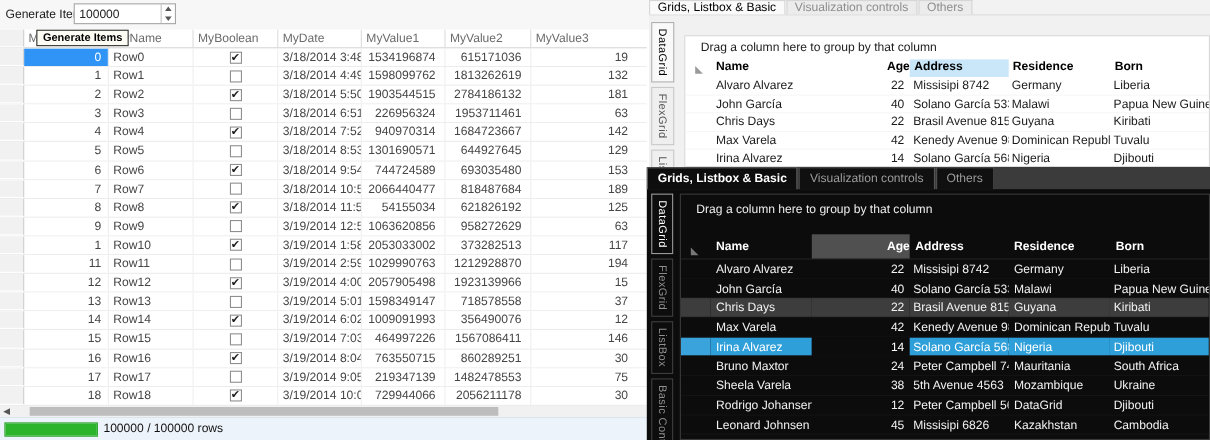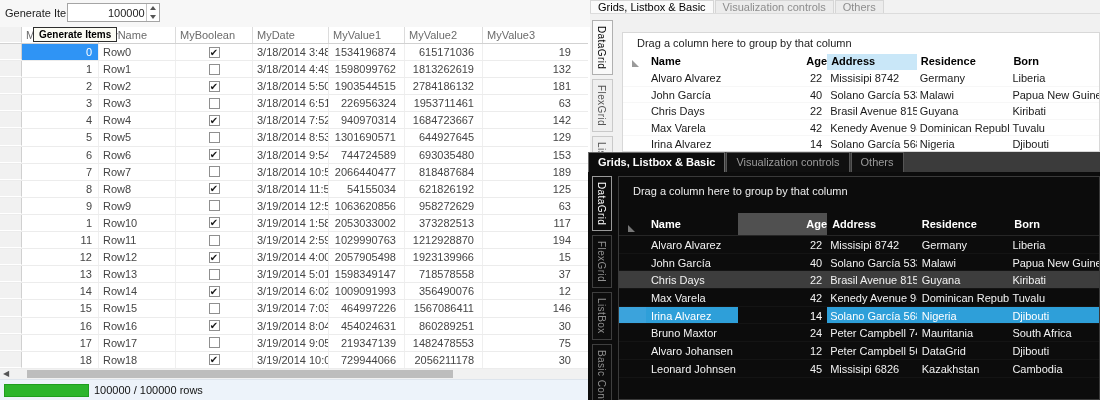--- a/index.html
+++ b/index.html
@@ -7,21 +7,21 @@
        font-family:"Liberation Sans",sans-serif;font-size:11px;color:#454545;}
   *{box-sizing:border-box;}
 
   
   .left-window{position:absolute;left:0;top:0;width:590px;height:400px;background:#fff;z-index:1;}
   .toolbar{position:absolute;left:0;top:0;width:590px;height:27px;background:#f7f7f7;}
   .toolbar-label{position:absolute;left:5px;top:7px;color:#1a1a1a;}
   .spininput{position:absolute;left:67px;top:3px;width:93px;height:19px;background:#fff;
              border:1px solid #a5a5a5;display:flex;}
   .spininput input{flex:1;border:none;outline:none;font:11px "Liberation Sans",sans-serif;
-                   padding:0 0 0 4px;color:#222;min-width:0;background:transparent;margin-left:36px;}
+                   padding:0 0 0 4px;color:#222;min-width:0;background:transparent;}
   .spinner{width:13px;border-left:1px solid #c4c4c4;display:flex;flex-direction:column;}
   .spinbtn{flex:1;display:flex;align-items:center;justify-content:center;}
   .arr-up{width:0;height:0;border-left:3px solid transparent;border-right:3px solid transparent;border-bottom:4px solid #555;}
   .arr-dn{width:0;height:0;border-left:3px solid transparent;border-right:3px solid transparent;border-top:4px solid #555;}
 
   .lgrid-header{position:absolute;left:0;top:27px;width:588px;height:17px;display:flex;
                 background:#fff;border-bottom:1px solid #d2d2d2;color:#6b6b6b;}
   .lhc{padding:2px 0 0 4px;border-right:1px solid #dcdcdc;white-space:nowrap;overflow:hidden;}
   .lgrid-body{position:absolute;left:0;top:44px;width:588px;height:325px;overflow:hidden;}
   .lrow{display:flex;height:17.1px;border-bottom:1px solid #ececec;background:#fff;}
@@ -331,21 +331,21 @@
         <div class="lc lc6 num v3">146</div>
       </div>
       <div class="lrow">
         <div class="lc lc-rh"></div>
         <div class="lc lc0 num">16</div>
         <div class="lc lc1">Row16</div>
         <div class="lc lc2 ctr">
           <div class="cb">✔</div>
         </div>
         <div class="lc lc3">3/19/2014 8:04 AM</div>
-        <div class="lc lc4 num">454024631</div>
+        <div class="lc lc4 num">763550715</div>
         <div class="lc lc5 num">860289251</div>
         <div class="lc lc6 num v3">30</div>
       </div>
       <div class="lrow">
         <div class="lc lc-rh"></div>
         <div class="lc lc0 num">17</div>
         <div class="lc lc1">Row17</div>
         <div class="lc lc2 ctr">
           <div class="cb"></div>
         </div>
@@ -518,21 +518,29 @@
         <div class="rrow dgrow">
           <div class="rc rc-rh dgc-rh"></div>
           <div class="rc dgc0">Bruno Maxtor</div>
           <div class="rc dgc1">24</div>
           <div class="rc dgc2">Peter Campbell 7490</div>
           <div class="rc dgc3">Mauritania</div>
           <div class="rc dgc4">South Africa</div>
         </div>
         <div class="rrow dgrow">
           <div class="rc rc-rh dgc-rh"></div>
-          <div class="rc dgc0">Alvaro Johansen</div>
+          <div class="rc dgc0">Sheela Varela</div>
+          <div class="rc dgc1">38</div>
+          <div class="rc dgc2">5th Avenue 4563</div>
+          <div class="rc dgc3">Mozambique</div>
+          <div class="rc dgc4">Ukraine</div>
+        </div>
+        <div class="rrow dgrow">
+          <div class="rc rc-rh dgc-rh"></div>
+          <div class="rc dgc0">Rodrigo Johansen</div>
           <div class="rc dgc1">12</div>
           <div class="rc dgc2">Peter Campbell 5630</div>
           <div class="rc dgc3">DataGrid</div>
           <div class="rc dgc4">Djibouti</div>
         </div>
         <div class="rrow dgrow">
           <div class="rc rc-rh dgc-rh"></div>
           <div class="rc dgc0">Leonard Johnsen</div>
           <div class="rc dgc1">45</div>
           <div class="rc dgc2">Missisipi 6826</div>

